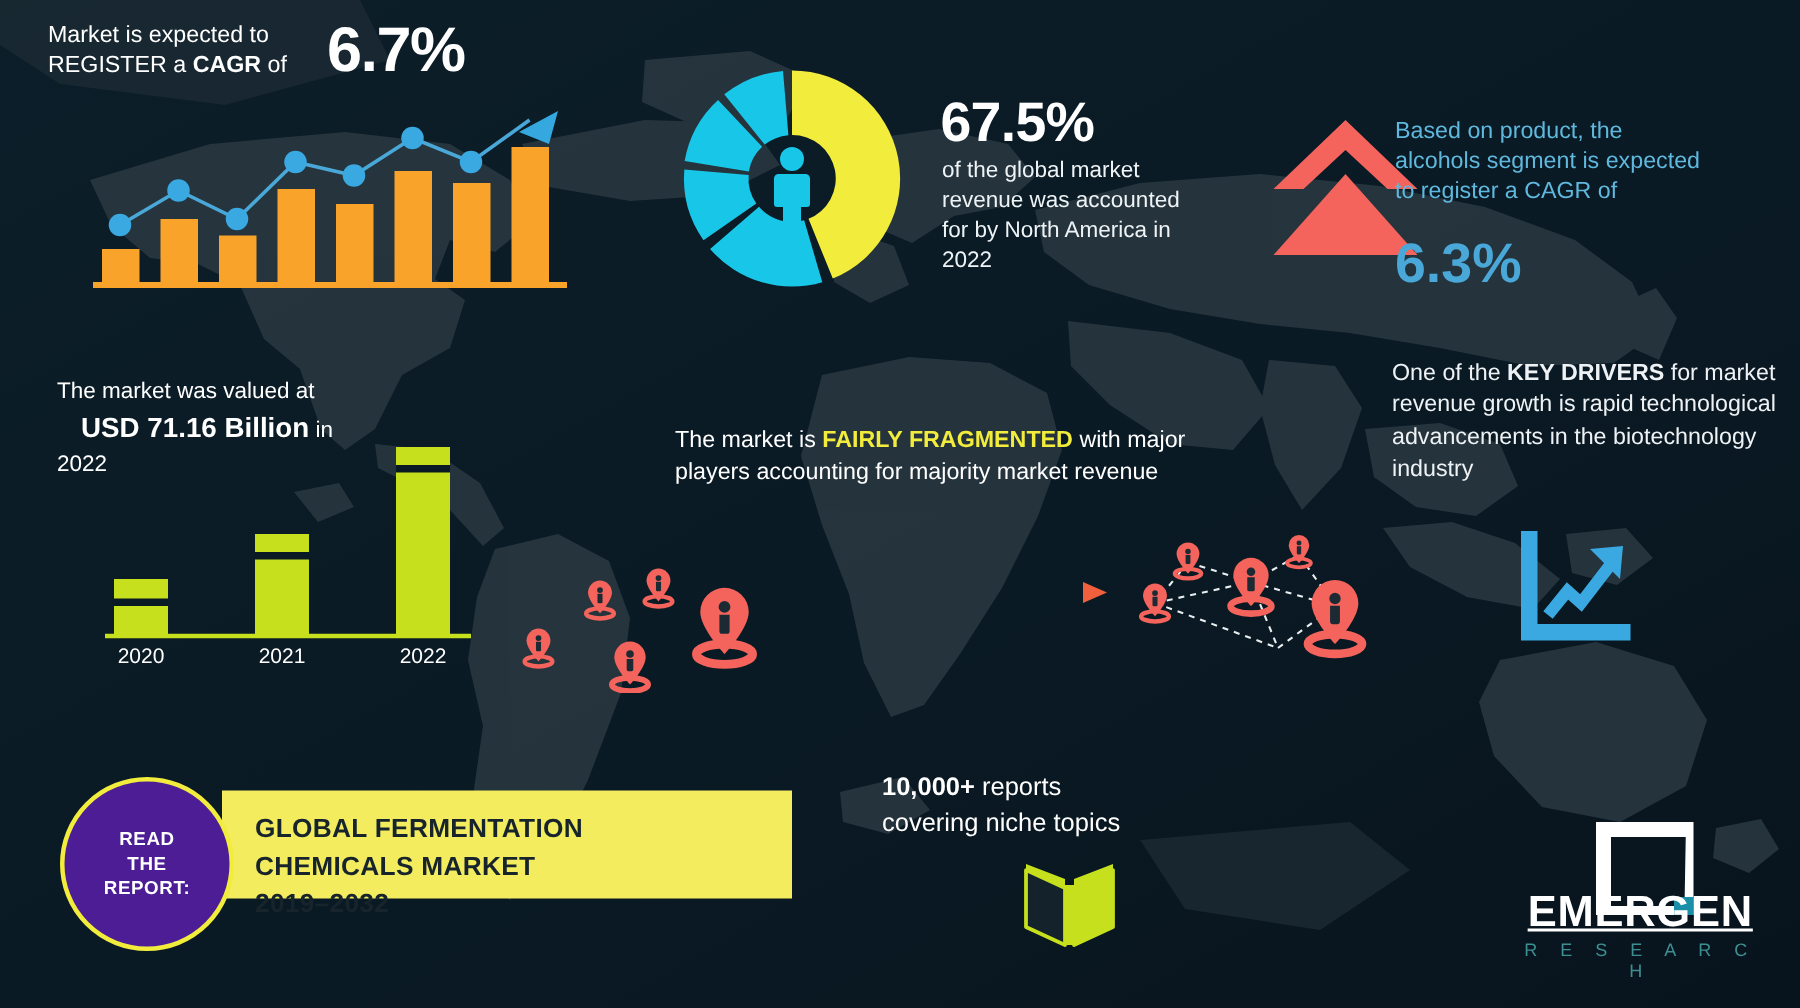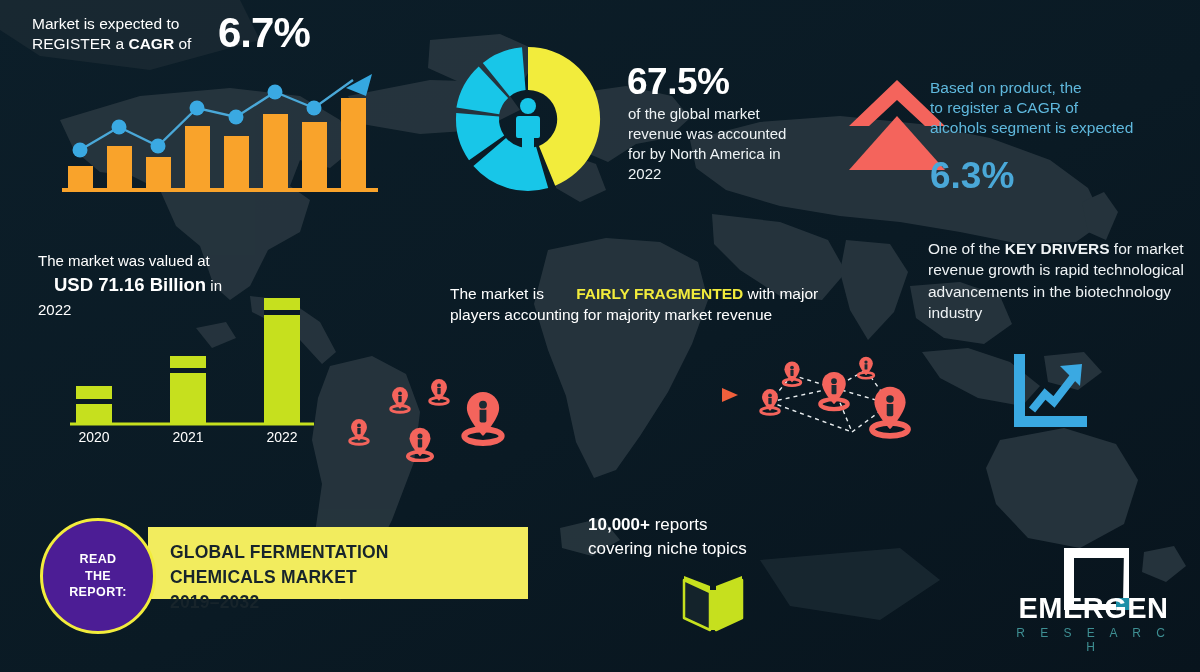--- a/index.html
+++ b/index.html
@@ -39,21 +39,21 @@
   #p-text{left:930px;top:78px;width:262px;font-size:15.5px;color:#5fb8dd;line-height:1.30;}
   #p-pct{left:930px;top:152px;font-size:37px;font-weight:bold;color:#4aa8d8;}
 
   
   #g-text{left:38px;top:250px;width:270px;font-size:15px;color:#fff;line-height:1.45;}
   #g-text .big{font-size:18.5px;font-weight:bold;margin-left:16px;}
   #greenchart{left:62px;top:268px;width:260px;height:175px;}
 
   
   #frag{left:450px;top:283px;width:370px;font-size:15.5px;color:#fff;line-height:1.38;}
-  #frag .hl{color:#f2ec3c;font-weight:bold;margin-left:28px;}
+  #frag .hl{color:#f2ec3c;font-weight:bold;}
 
   
   #pins-left{left:335px;top:352px;width:195px;height:110px;}
   #pins-right{left:742px;top:340px;width:200px;height:130px;}
   #bigarrow{left:540px;top:384px;width:200px;height:22px;}
 
   
   #kd{left:928px;top:238px;width:268px;font-size:15.5px;color:#eef2f4;line-height:1.38;}
   #kd-icon{left:1008px;top:352px;width:82px;height:80px;}
 
@@ -64,21 +64,21 @@
       background:#4c1d95;border:3px solid #f2ec3c;display:flex;align-items:center;justify-content:center;}
   #readcircle span{font-size:12.5px;font-weight:bold;color:#fff;text-align:center;line-height:1.35;letter-spacing:.4px;}
 
   
   #rep{left:588px;top:513px;width:230px;font-size:17px;color:#fff;line-height:1.42;}
   #rep .b{font-weight:bold;}
   #book{left:680px;top:568px;width:66px;height:64px;}
 
   
   #logo{position:absolute;left:1006px;top:540px;width:175px;height:105px;}
-  #logo-name{position:absolute;left:1006px;top:592px;width:175px;text-align:center;font-size:29px;font-weight:bold;color:#fff;letter-spacing:.5px;}
+  #logo-name{position:absolute;left:1006px;top:592px;width:175px;text-align:center;font-size:29px;font-weight:bold;color:#fff;letter-spacing:.5px;text-decoration:underline;}
   #logo-sub{position:absolute;left:1006px;top:626px;width:175px;text-align:center;font-size:12px;color:#3e8f93;letter-spacing:6px;}
 </style>
 </head>
 <body>
 
 <div id="page">
 
   <svg id="worldmap" viewBox="0 0 1200 672">
     <defs>
       <linearGradient id="bgGrad" x1="0" y1="0" x2="1" y2="1">
@@ -184,22 +184,22 @@
 
   <div class="txt" id="d-pct">67.5%</div>
   <div class="txt" id="d-sub">of the global market revenue was accounted for by North America in 2022</div>
 
   <svg id="redarrows" class="layer" viewBox="0 0 105 95">
     <polygon points="52,2 100,48 80,48 52,22 24,48 4,48" fill="#f4645c"></polygon>
     <polygon points="52,38 100,92 4,92" fill="#f4645c"></polygon>
   </svg>
   <div class="txt" id="p-text">
     <div>Based on product, the</div>
+    <div>alcohols segment is expected</div>
     <div>to register a CAGR of</div>
-    <div>alcohols segment is expected</div>
   </div>
   <div class="txt" id="p-pct">6.3%</div>
 
   <div class="txt" id="g-text">
     <div>The market was valued at</div>
     <div>
       <span class="big">USD 71.16 Billion</span><span> in</span>
     </div>
     <div>2022</div>
   </div>

